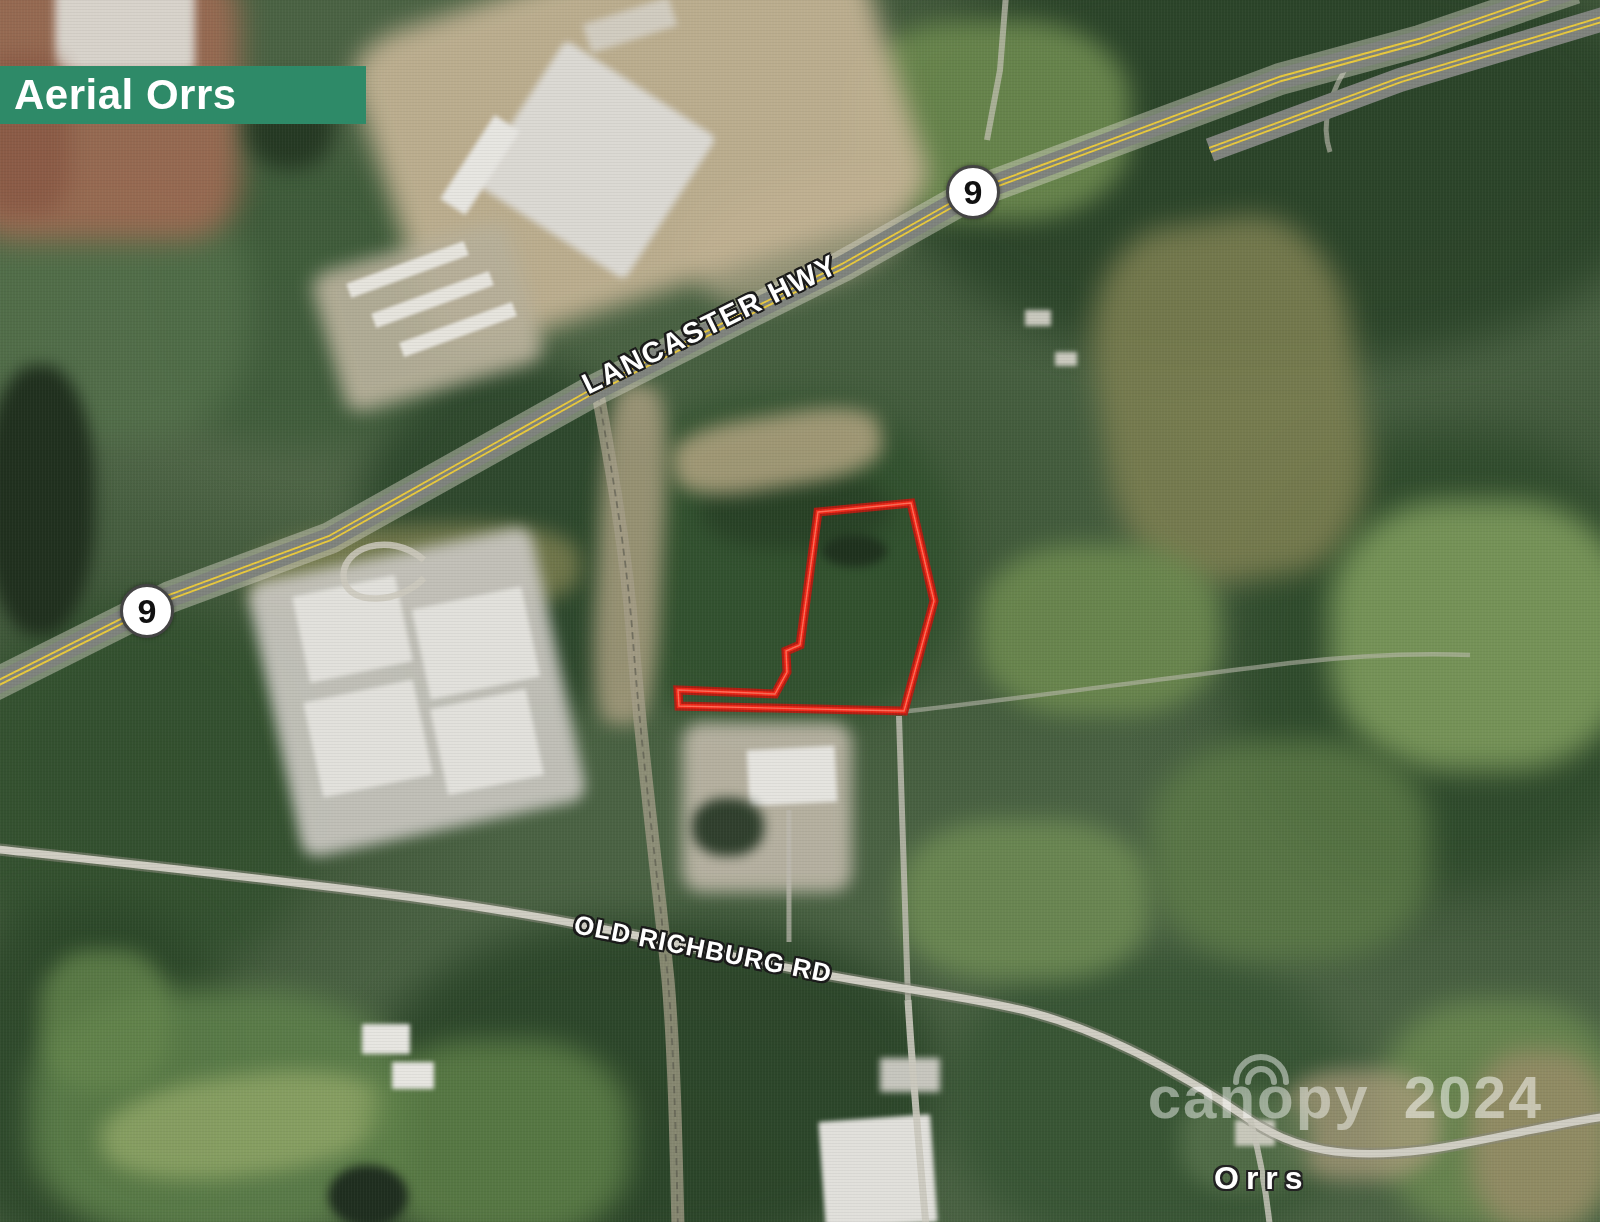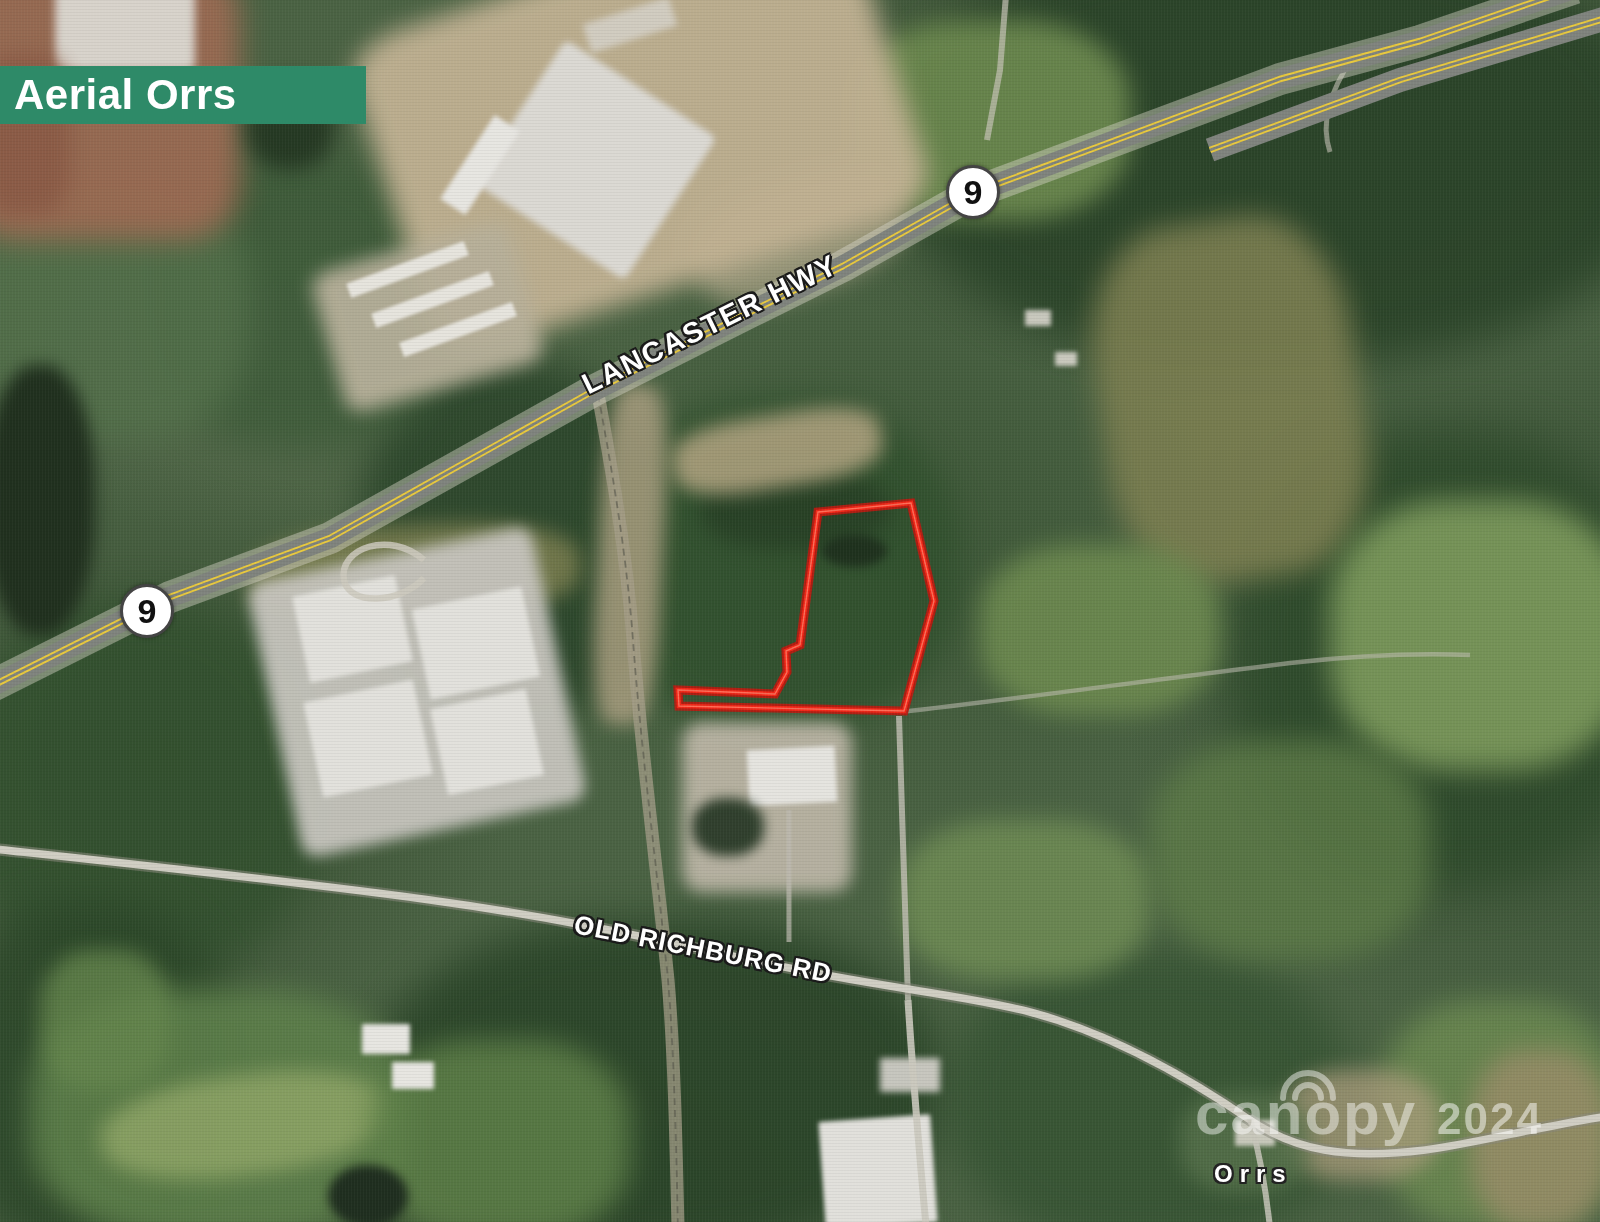--- a/index.html
+++ b/index.html
@@ -43,30 +43,30 @@
     position:absolute;width:54px;height:54px;border-radius:50%;
     background:#fff;border:3px solid #444;box-sizing:border-box;
     display:flex;align-items:center;justify-content:center;
     color:#111;font-size:34px;font-weight:bold;
     box-shadow:0 0 4px rgba(0,0,0,.4);
   }
   .badge-1{left:946px;top:165px;}
   .badge-2{left:120px;top:584px;}
   .place-label{
     position:absolute;left:1214px;top:1160px;color:#fff;font-weight:bold;
-    font-size:24px;letter-spacing:7px;
+    font-size:32px;letter-spacing:7px;
     text-shadow:-2px -2px 0 #222, 2px -2px 0 #222, -2px 2px 0 #222, 2px 2px 0 #222,
                  0 -2px 0 #222, 0 2px 0 #222, -2px 0 0 #222, 2px 0 0 #222;
   }
   .watermark{position:absolute;top:1060px;right:57px;text-align:right;pointer-events:none;}
   .wm-sale{font-size:53px;font-weight:bold;color:rgba(255,255,255,.52);line-height:1.05;letter-spacing:1px;}
-  .wm-line2{display:flex;justify-content:flex-end;align-items:baseline;gap:20px;margin-top:24px;}
+  .wm-line2{display:flex;justify-content:flex-end;align-items:baseline;gap:34px;margin-top:8px;}
   .wm-brand{position:relative;font-size:60px;font-weight:600;color:rgba(255,255,255,.45);
     letter-spacing:2px;line-height:1;}
-  .wm-year{font-size:44px;font-weight:bold;color:rgba(255,255,255,.50);letter-spacing:2px;line-height:1;}
+  .wm-year{font-size:59px;font-weight:bold;color:rgba(255,255,255,.50);letter-spacing:2px;line-height:1;}
   .wm-arcs{position:absolute;left:37%;top:-16px;width:62px;height:34px;}
 </style>
 </head>
 <body>
 
 <div class="stage" style="--banner-green: #2e8a68; --stripe: #e9c93d; --parcel-red: #f02718;">
 
   <div id="terrain">
       <div class="patch" style="left: 900px; top: -60px; width: 760px; height: 420px; background: rgb(43, 68, 41); filter: blur(22px); transform: rotate(0deg); border-radius: 45%; opacity: 0.95;"></div>
       <div class="patch" style="left: 1230px; top: 430px; width: 430px; height: 460px; background: rgb(46, 74, 43); filter: blur(24px); transform: rotate(0deg); border-radius: 45%; opacity: 0.9;"></div>

